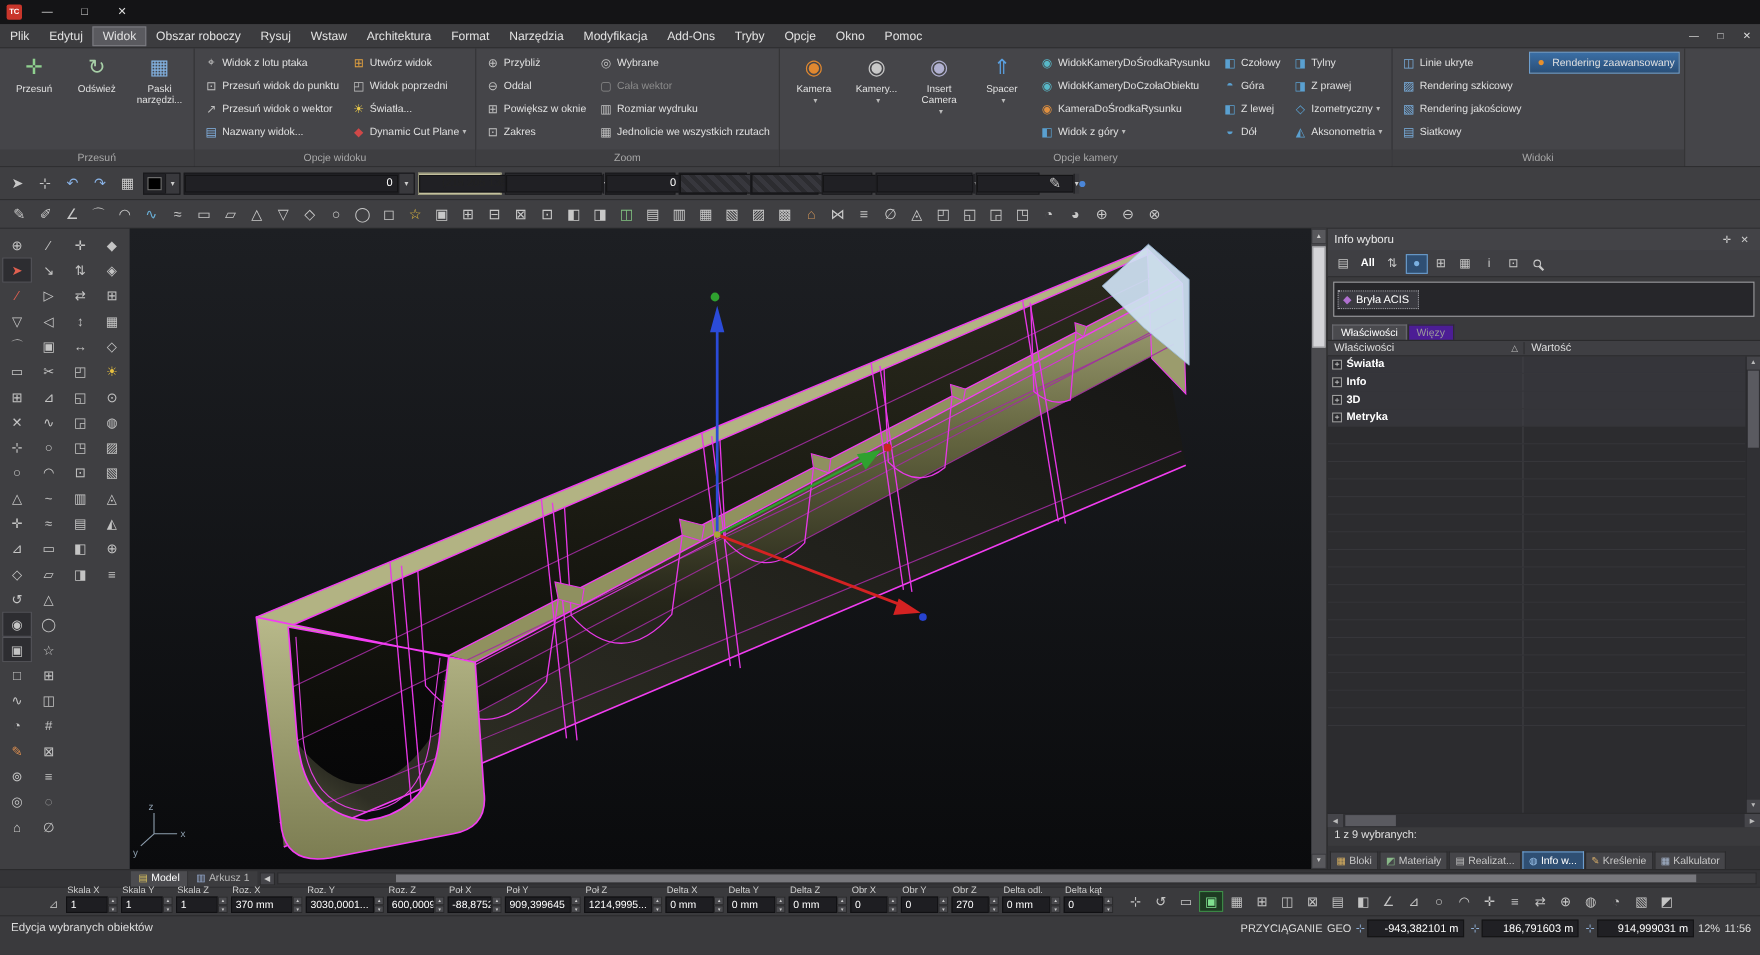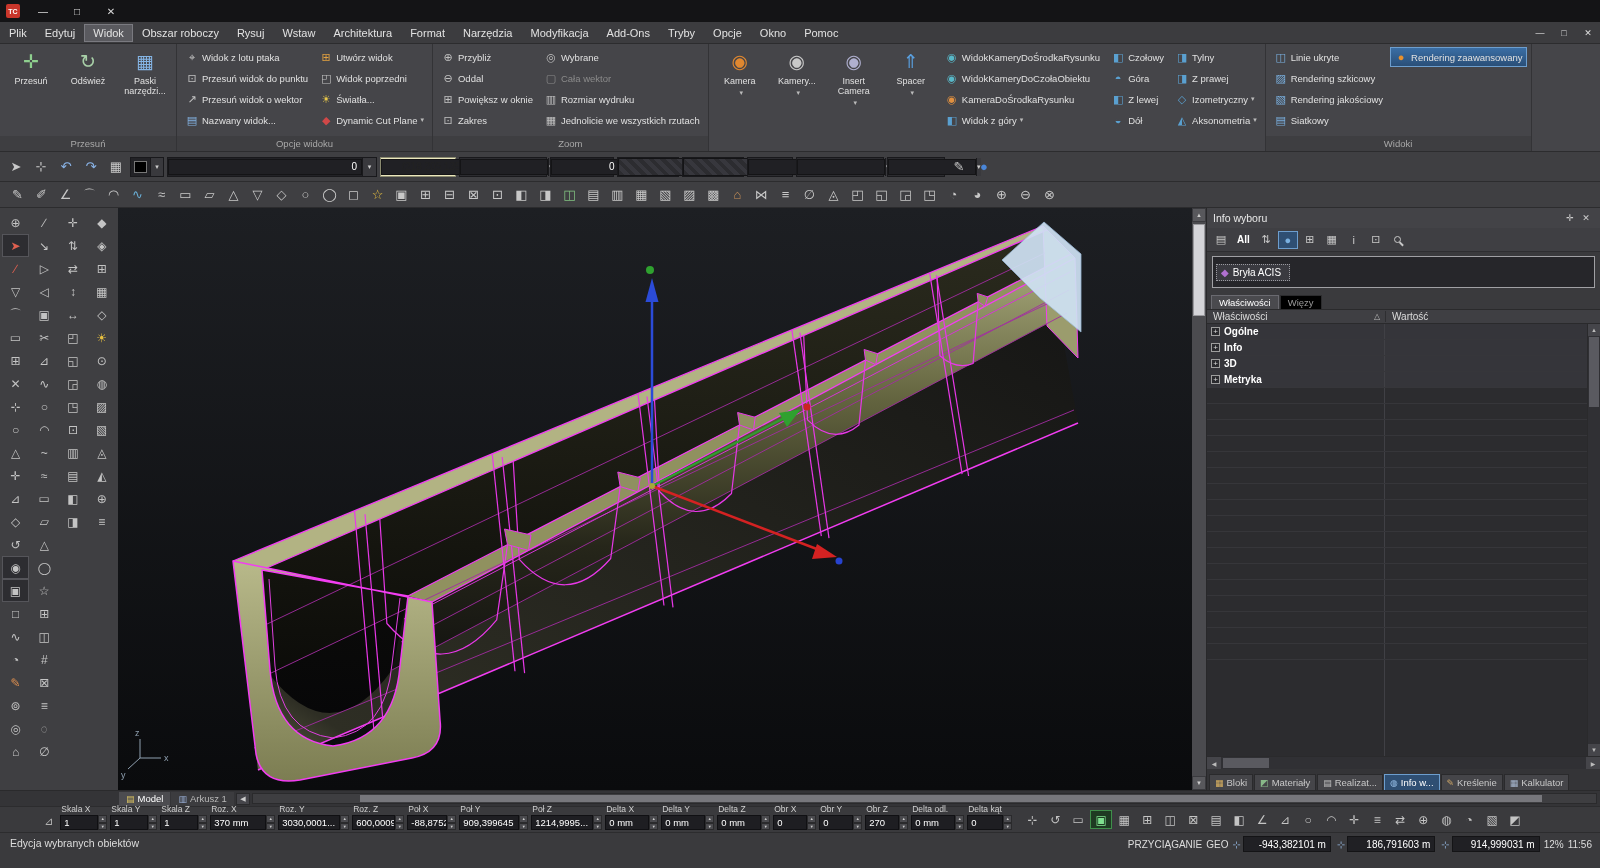--- a/index.html
+++ b/index.html
@@ -70,21 +70,21 @@
 .rptools{height:24px;display:flex;align-items:center;padding:0 4px;gap:2px;background:#3f3f43;border-bottom:1px solid #2e2e31}
 .rptool{min-width:20px;height:18px;display:flex;align-items:center;justify-content:center;font-size:11px;color:#c8c8c8}
 .rptool.txt{font-weight:bold;font-size:10px;color:#fff;padding:0 4px}
 .rptool.pressed{background:#2f4f73;border:1px solid #6d9ece}
 .magico{width:7px;height:7px;border:1.5px solid #c8c8c8;border-radius:50%;position:relative;display:inline-block}
 .magico:after{content:'';position:absolute;width:5px;height:1.5px;background:#c8c8c8;transform:rotate(45deg);right:-4px;bottom:-2px}
 .rpselbox{margin:4px 5px;height:32px;background:#26262a;border:1px solid #a0a0a4;padding:2px 3px;display:flex;align-items:center}
 .rpselitem{display:inline-flex;align-items:center;gap:4px;padding:2px 8px 2px 4px;border:1px dotted #9a9aa0;background:#3a3a40;font-size:10px;color:#fff}
 .rpselico{color:#b070d0;font-size:10px}
 .rptabs{display:flex;align-items:flex-end;height:17px;padding:0 4px;gap:1px}
-.rptab{padding:1px 7px;font-size:9.5px;color:#9a9a9a;background:#000000;border:1px solid #2c2c2e;border-bottom:none}
+.rptab{padding:1px 7px;font-size:9.5px;color:#9a9a9a;background:#4c1d95;border:1px solid #2c2c2e;border-bottom:none}
 .rptab.active{background:#4a4a4e;color:#fff;border-color:#6a6a70}
 .rpgridhead{height:15px;background:#3f3f43;border-top:1px solid #2a2a2c;border-bottom:1px solid #2a2a2c;
   display:flex;align-items:center;font-size:10px;color:#ddd}
 .rpgridhead .col1{width:162px;padding-left:6px}
 .rpgridhead .sorttri{width:16px;text-align:center;font-size:8px;color:#bbb}
 .rpgridhead .col2{flex:1;padding-left:6px;border-left:1px solid #2e2e31}
 .rptablewrap{flex:1;display:flex;overflow:hidden}
 .rptable{flex:1;display:flex;flex-direction:column}
 .rprow{height:16px;display:flex;border-bottom:1px solid #36363a;font-size:10px}
 .rprow .c1{width:178px;display:flex;align-items:center;padding-left:4px;border-right:1px solid #404045}
@@ -353,20 +353,21 @@
             <span class="rlabel">Izometryczny</span>
             <span class="caret">▾</span>
           </div>
           <div class="ritem">
             <span class="ricon" style="color: rgb(90, 160, 208);">◭</span>
             <span class="rlabel">Aksonometria</span>
             <span class="caret">▾</span>
           </div>
         </div>
       </div>
+      <div class="rlabelstrip">Opcje kamery</div>
     </div>
     <div class="rgroup">
       <div class="rbody">
         <div class="rcol">
           <div class="ritem">
             <span class="ricon" style="color: rgb(122, 176, 224);">◫</span>
             <span class="rlabel">Linie ukryte</span>
           </div>
           <div class="ritem">
             <span class="ricon" style="color: rgb(122, 176, 224);">▨</span>
@@ -733,21 +734,21 @@
     <div class="rpgridhead">
       <span class="col1">Właściwości</span>
       <span class="sorttri">△</span>
       <span class="col2">Wartość</span>
     </div>
     <div class="rptablewrap">
       <div class="rptable">
           <div class="rprow cat">
             <div class="c1">
               <span class="expand">+</span>
-              <span class="catlabel">Ogólne</span>
+              <span class="catlabel">Światła</span>
             </div>
             <div class="c2"></div>
           </div>
           <div class="rprow cat">
             <div class="c1">
               <span class="expand">+</span>
               <span class="catlabel">Info</span>
             </div>
             <div class="c2"></div>
           </div>
@@ -846,20 +847,21 @@
         <div class="a">▼</div>
       </div>
     </div>
     <div class="rphscroll">
       <div class="a">◀</div>
       <div class="t">
           <div class="th"></div>
         </div>
       <div class="a">▶</div>
     </div>
+    <div class="rpfooter">1 z 9 wybranych:</div>
     <div class="rptabbar">
         <div class="rpbtab">
           <span class="ic" style="color: rgb(216, 176, 96);">▦</span>
           <span>Bloki</span>
         </div>
         <div class="rpbtab">
           <span class="ic" style="color: rgb(136, 184, 136);">◩</span>
           <span>Materiały</span>
         </div>
         <div class="rpbtab">

